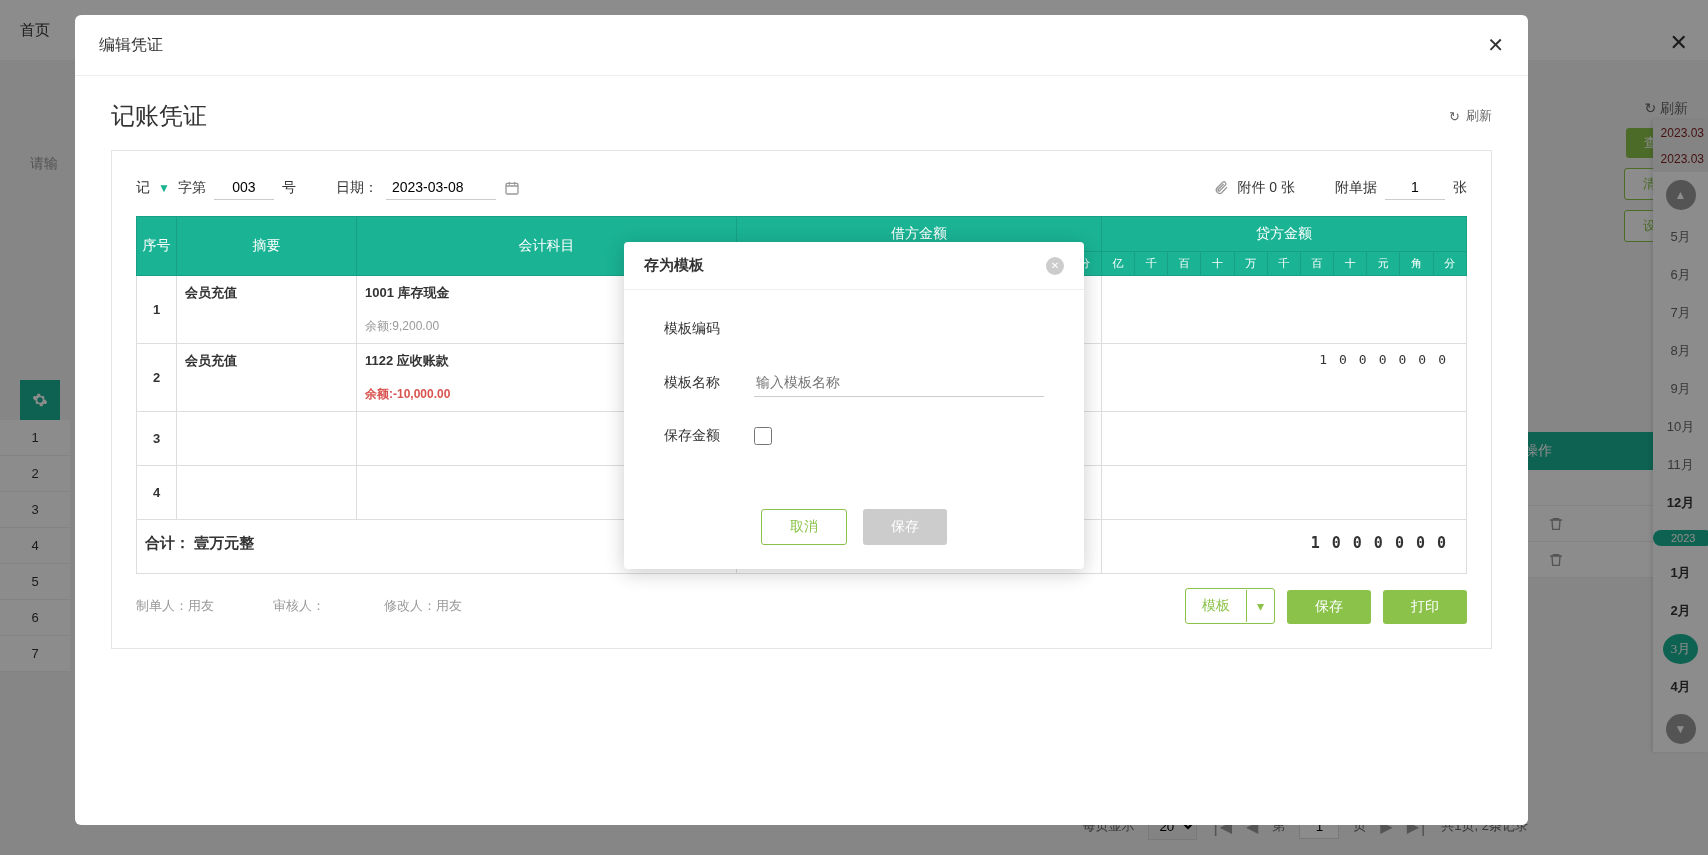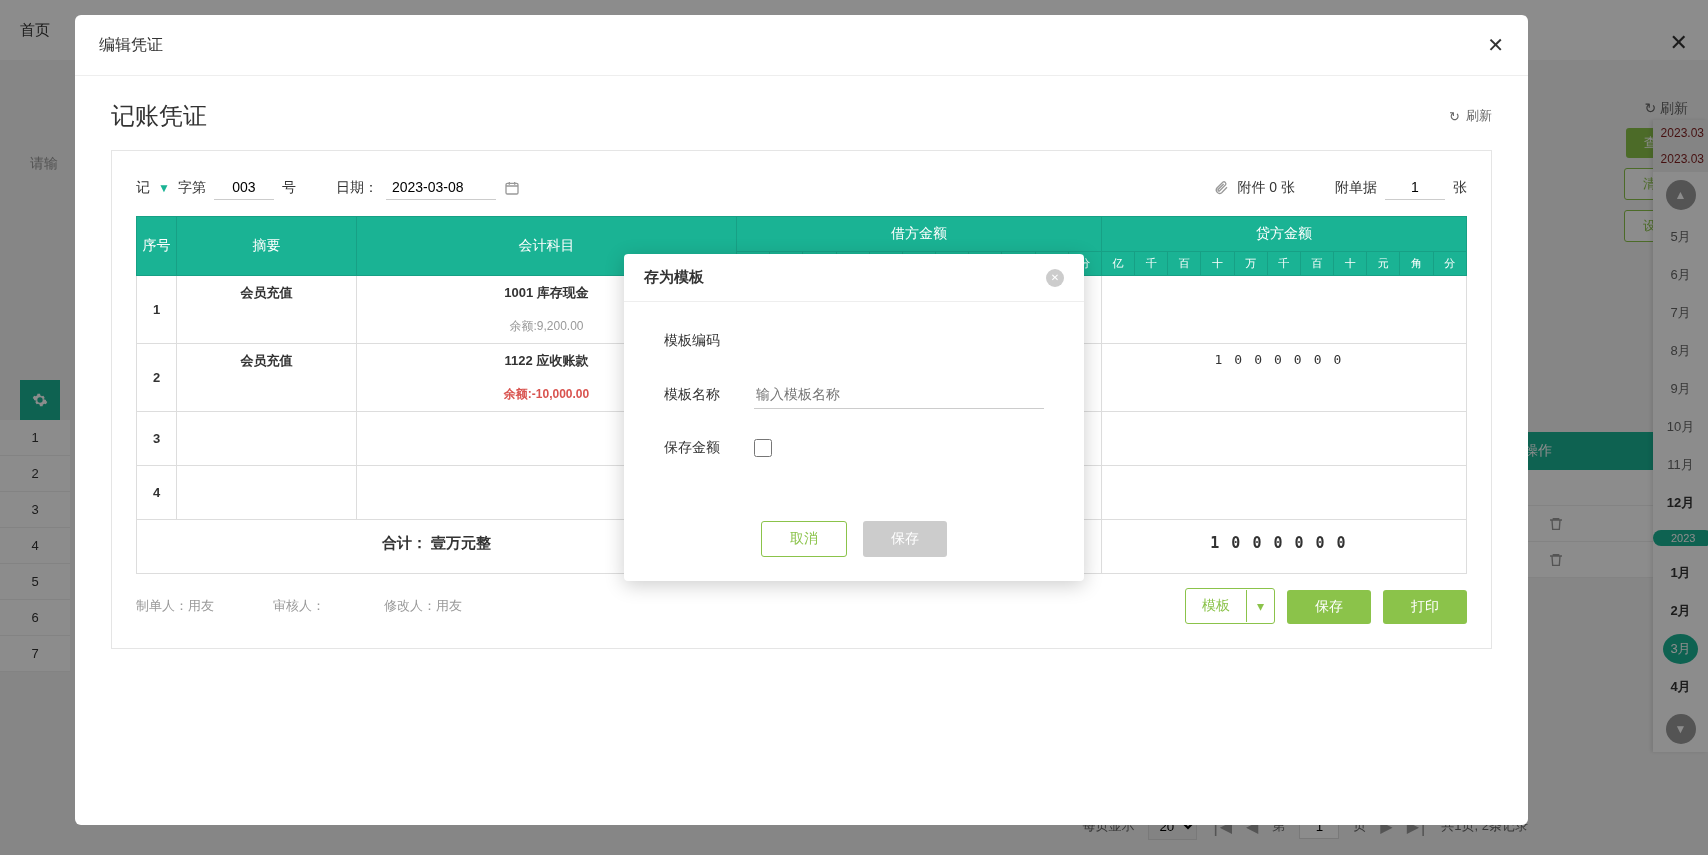--- a/index.html
+++ b/index.html
@@ -16,21 +16,21 @@
     .side-btns { display: flex; flex-direction: column; gap: 10px; align-items: flex-end; }
     .side-btn { background: #8bc34a; color: #fff; border: none; padding: 6px 18px; font-size: 13px; border-radius: 3px; }
     .side-btn.outline { background: #fff; color: #8bc34a; border: 1px solid #8bc34a; }
     .ops-header { background: #1ab394; color: #fff; padding: 10px 20px; text-align: center; font-size: 14px; margin-top: 190px; }
     .ops-row { height: 36px; display: flex; align-items: center; justify-content: center; gap: 20px; border-bottom: 1px solid #eee; background: #fff; }
     
     
     .month-strip { position: absolute; right: 0; top: 120px; width: 55px; background: #fff; box-shadow: -2px 0 4px rgba(0,0,0,0.1); }
     .month-strip .yr { background: #f0f0f0; font-size: 12px; padding: 6px 4px; color: #7f1d1d; text-align: right; }
     .month-strip .mo { font-size: 13px; padding: 10px 0; text-align: center; color: #666; cursor: pointer; }
-    .month-strip .mo.active { background: #1ab394; color: #fff; border-radius: 50%; margin: 4px 10px; padding: 6px 0; }
+    .month-strip .mo.active { background: #1ab394; color: #fff; border-radius: 50%; margin: 4px 10px; padding: 6px 0; font-family: Liberation Serif, serif; }
     .month-strip .mo.bold { font-weight: bold; color: #333; }
     .year-badge { background: #1ab394; color: #fff; font-size: 11px; padding: 2px 18px; border-radius: 10px; display: inline-block; margin: 8px auto; }
     .strip-nav { width: 30px; height: 30px; background: #999; border-radius: 50%; margin: 8px auto; display: flex; align-items: center; justify-content: center; color: #fff; font-size: 12px; }
     
     
     .left-nums { position: absolute; left: 0; top: 380px; width: 70px; }
     .left-nums .num { height: 36px; display: flex; align-items: center; justify-content: center; font-size: 13px; color: #333; border-bottom: 1px solid #eee; background: #fff; }
     .left-placeholder { position: absolute; left: 30px; top: 155px; font-size: 14px; color: #999; }
     .left-gear { position: absolute; left: 20px; top: 380px; width: 40px; height: 40px; background: #1ab394; display: flex; align-items: center; justify-content: center; }
     
@@ -61,42 +61,42 @@
     .meta-item { display: flex; align-items: center; gap: 8px; font-size: 14px; color: #333; }
     .meta-item input { border: none; border-bottom: 1px solid #ccc; padding: 4px 6px; font-size: 14px; width: 60px; text-align: center; }
     .meta-item .date-input { width: 110px; text-align: left; }
     .meta-spacer { flex: 1; }
     .dropdown-arrow { color: #1ab394; font-size: 12px; }
     
     
     .vtable { width: 100%; border-collapse: collapse; }
     .vtable th { background: #1ab394; color: #fff; font-weight: normal; font-size: 14px; padding: 8px 4px; border: 1px solid #17a085; }
     .vtable th.sub { font-size: 11px; padding: 4px 2px; }
-    .vtable td { border: 1px solid #ddd; padding: 8px; font-size: 13px; color: #333; vertical-align: top; height: 54px; text-align: center; }
+    .vtable td { border: 1px solid #ddd; padding: 8px; font-size: 13px; color: #333; vertical-align: top; height: 54px; }
     .vtable td.idx { text-align: center; vertical-align: middle; font-weight: bold; width: 40px; }
     .vtable td.summary { width: 180px; font-weight: bold; }
     .vtable td.subject { width: 380px; }
     .subject-name { font-weight: bold; }
     .balance { color: #999; font-size: 12px; margin-top: 16px; }
     .balance.neg { color: #d9534f; font-weight: bold; }
     .amount-cell { width: 280px; font-family: monospace; text-align: right; font-size: 18px; letter-spacing: 12px; padding-right: 10px; vertical-align: middle; }
     .total-row td { font-weight: bold; font-size: 15px; padding: 14px 8px; }
     
     .voucher-footer { display: flex; align-items: center; justify-content: space-between; margin-top: 14px; font-size: 13px; color: #999; }
     .footer-left { display: flex; gap: 59px; }
     .footer-btns { display: flex; gap: 12px; align-items: flex-end; }
     .btn { padding: 8px 28px; font-size: 14px; border: none; border-radius: 3px; cursor: pointer; }
     .btn.green { background: #8bc34a; color: #fff; }
     .btn.outline-green { background: #fff; color: #8bc34a; border: 1px solid #8bc34a; }
     .btn.split { display: flex; align-items: center; padding: 0; }
     .btn.split span { padding: 8px 16px; }
     .btn.split .caret { border-left: 1px solid #8bc34a; padding: 8px 10px; }
     
     
-    .inner-dialog { position: absolute; left: 50%; top: 254px; transform: translateX(-50%); width: 460px; background: #fff; box-shadow: 0 4px 20px rgba(0,0,0,0.2); border-radius: 4px; z-index: 100; }
+    .inner-dialog { position: absolute; left: 50%; top: 242px; transform: translateX(-50%); width: 460px; background: #fff; box-shadow: 0 4px 20px rgba(0,0,0,0.2); border-radius: 4px; z-index: 100; }
     .inner-header { display: flex; align-items: center; justify-content: space-between; padding: 14px 20px; border-bottom: 1px solid #eee; }
     .inner-header h3 { font-size: 15px; color: #333; font-weight: bold; }
     .inner-close { width: 18px; height: 18px; background: #ccc; border-radius: 50%; display: flex; align-items: center; justify-content: center; color: #fff; font-size: 10px; cursor: pointer; }
     .inner-body { padding: 30px 40px 20px; }
     .form-row { display: flex; align-items: center; gap: 20px; margin-bottom: 30px; }
     .form-row label { width: 70px; font-size: 14px; color: #333; }
     .form-row input[type=text] { flex: 1; border: none; border-bottom: 1px solid #1ab394; padding: 6px 2px; font-size: 14px; outline: none; }
     .form-row input[type=text].gray { border-bottom-color: #ccc; }
     .form-row input[type=checkbox] { width: 18px; height: 18px; border: 1px solid #ccc; }
     .inner-footer { display: flex; justify-content: center; gap: 16px; padding: 14px 0 24px; }

